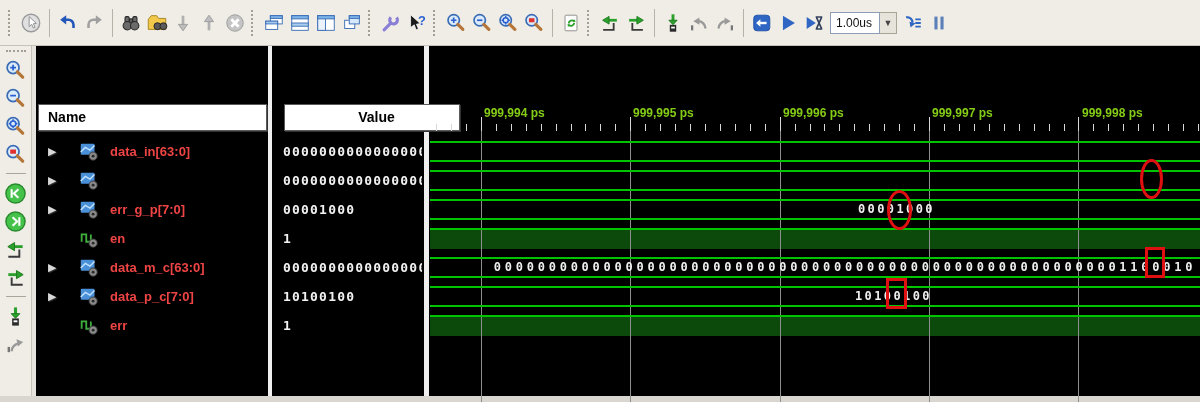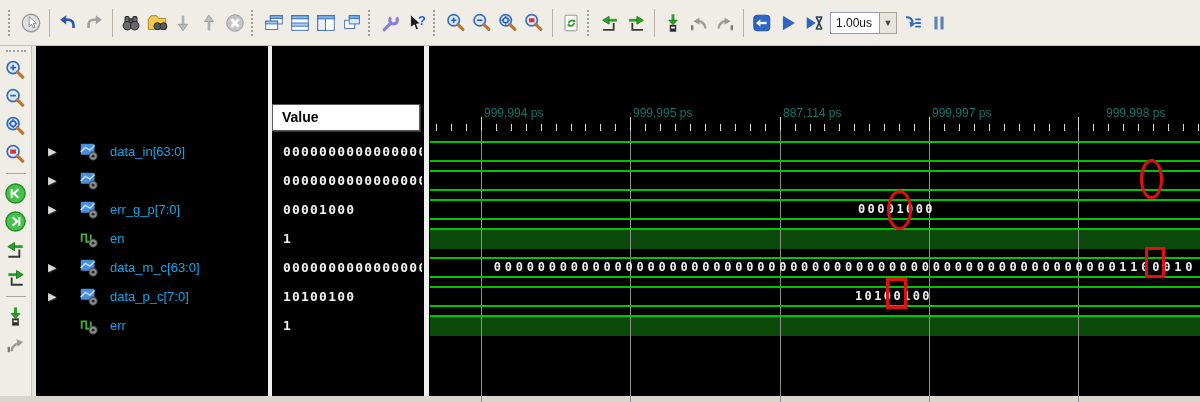--- a/index.html
+++ b/index.html
@@ -38,37 +38,37 @@
   #strip-left   { left:32px;  top:46px; width:4px;  height:350px; }
   #splitter-nv  { left:268px; top:46px; width:4px;  height:350px; background:#efefef; }
   #splitter-vw  { left:424px; top:46px; width:5px;  height:350px; background:#efefef; }
   #strip-bottom { left:0;     top:396px; width:1200px; height:6px; background:#d9d6cf; }
 
   
   .colhdr { position:absolute; top:104px; height:27px; background:#fff;
             border:1px solid #5a5a5a; box-shadow:1px 1px 0 #333;
             font-size:14px; font-weight:bold; color:#000; line-height:25px; padding-left:9px; }
   #hdr-name  { left:38px;  width:229px; }
-  #hdr-value { left:272px; width:148px; }
+  #hdr-value { left:284px; width:176px;text-align:center; }
 
   
   .nrow { position:absolute; left:36px; width:232px; height:29px; }
   .nrow .exp { position:absolute; left:12px; top:8px; font-size:11px; color:#d8d8d8;
                text-shadow:1px 1px 1px #333; }
   .nrow .sicon { position:absolute; left:42px; top:4px; width:22px; height:22px; }
   .nrow .slabel { position:absolute; left:74px; top:0; height:29px; line-height:29px;
-                  font-size:13px; font-weight:normal; color:#0ea5e9; white-space:nowrap; }
+                  font-size:13px; font-weight:bold; color:#ef4444; white-space:nowrap; }
   .vrow { position:absolute; left:272px; width:150px; height:29px; overflow:hidden; }
   .vrow span { display:block; padding-left:11px; height:29px; line-height:29px;
                font-family:"DejaVu Sans Mono", monospace; font-size:13px; font-weight:bold;
                color:#f2f2f2; letter-spacing:1.2px; white-space:nowrap; }
 
   
   #wave-region { position:absolute; left:430px; top:46px; width:770px; height:356px; overflow:hidden; }
-  .rlabel { position:absolute; top:60px; font-size:12px; font-weight:400; color:#0f766e;
+  .rlabel { position:absolute; top:60px; font-size:12px; font-weight:700; color:#84cc16;
             white-space:nowrap; z-index:5; }
   .tick { position:absolute; width:1px; background:#d8d8d8; z-index:4; }
   .tick.minor { top:78px; height:7px; }
   .tick.major { top:71px; height:14px; }
   .gridline { position:absolute; top:85px; height:271px; width:1px; background:#8f8f8f; z-index:3; }
 
   .wrow { position:absolute; left:0; width:770px; height:29px; }
   .rail { position:absolute; left:0; width:770px; height:2px; background:#00c400; z-index:4; }
   .rail.top { top:4px; } .rail.bot { top:23px; }
   .sfill { position:absolute; left:0; width:770px; top:6px; height:19px; background:#0b4a0b; z-index:1; }
@@ -380,20 +380,21 @@
         </svg>
     </div>
   </div>
 
   <div id="panel-bg"></div>
   <div id="strip-left" class="lightstrip"></div>
   <div id="splitter-nv" class="lightstrip"></div>
   <div id="splitter-vw" class="lightstrip"></div>
   <div id="strip-bottom" class="lightstrip"></div>
 
+  <div id="hdr-name" class="colhdr">Name</div>
   <div id="hdr-value" class="colhdr">Value</div>
 
   <div>
     <div class="nrow" style="top:137px">
       <span class="exp">▶</span>
       <svg class="sicon" viewBox="0 0 24 24">
           <rect x="3" y="3" width="15" height="12" rx="1" fill="#4a90d9"></rect>
           <path d="M3 12 l5 -5 5 3 5 -5" stroke="#bfe0ff" fill="none" stroke-width="1.6"></path>
           <circle cx="16.5" cy="16.5" r="4.5" fill="#8a8a8a" stroke="#333"></circle>
           <circle cx="16.5" cy="16.5" r="1.6" fill="#2a2a2a"></circle>
@@ -478,23 +479,23 @@
       </div>
     <div class="vrow" style="top:311px">
         <span>1</span>
       </div>
   </div>
 
   <div id="wave-region">
 
     <div class="rlabel" style="left:54px">999,994 ps</div>
     <div class="rlabel" style="left:203px">999,995 ps</div>
-    <div class="rlabel" style="left:353px">887,114 ps</div>
+    <div class="rlabel" style="left:353px">999,996 ps</div>
     <div class="rlabel" style="left:502px">999,997 ps</div>
-    <div class="rlabel" style="left:676px">999,998 ps</div>
+    <div class="rlabel" style="left:652px">999,998 ps</div>
     <div id="ticks-host">
         <div class="tick minor" style="left: 6px;"></div>
         <div class="tick minor" style="left: 20.9px;"></div>
         <div class="tick minor" style="left: 35.9px;"></div>
         <div class="tick minor" style="left: 65.8px;"></div>
         <div class="tick minor" style="left: 80.7px;"></div>
         <div class="tick minor" style="left: 95.6px;"></div>
         <div class="tick minor" style="left: 110.6px;"></div>
         <div class="tick minor" style="left: 125.5px;"></div>
         <div class="tick minor" style="left: 140.5px;"></div>

